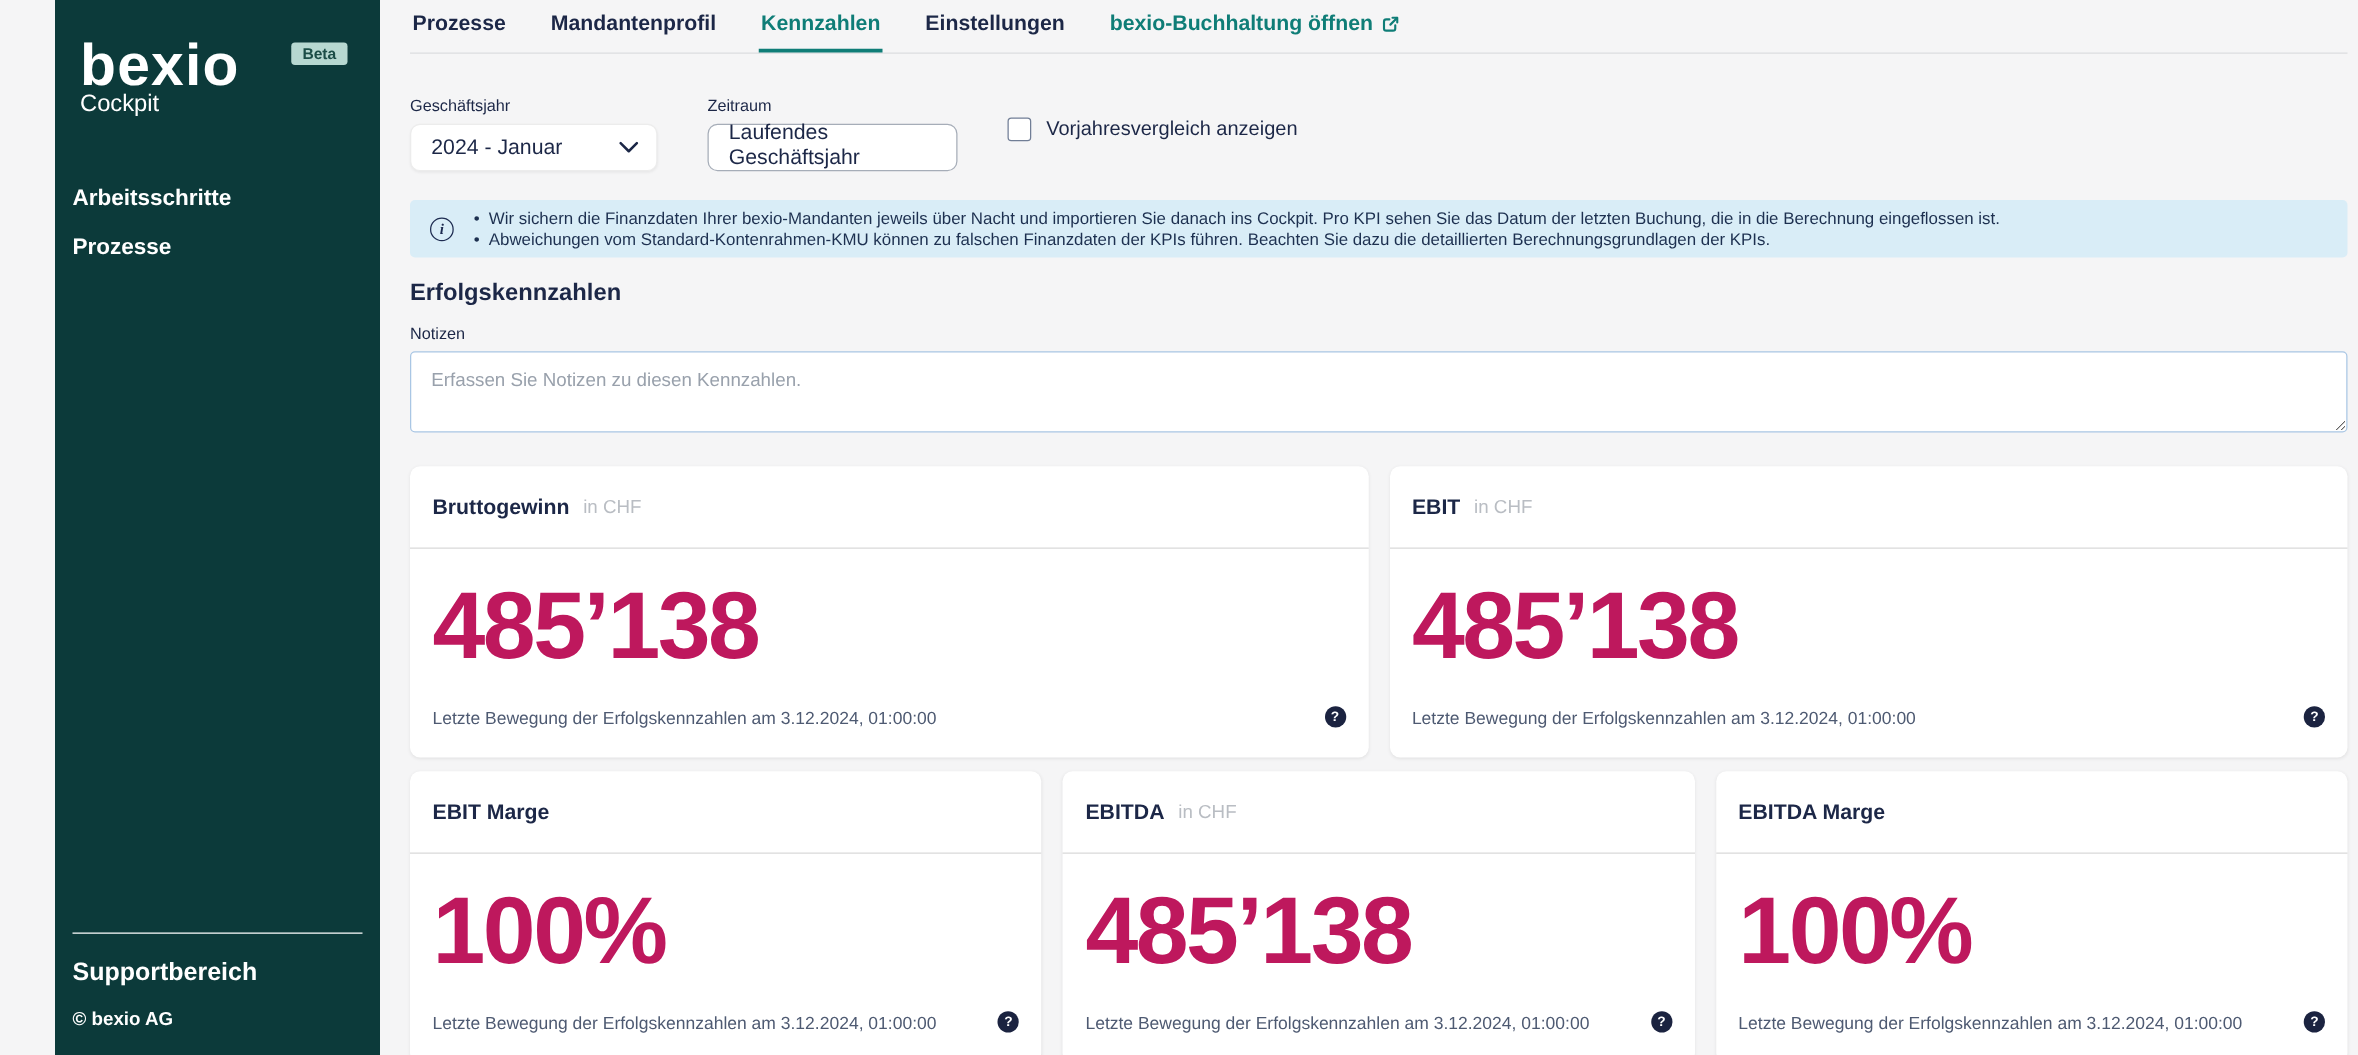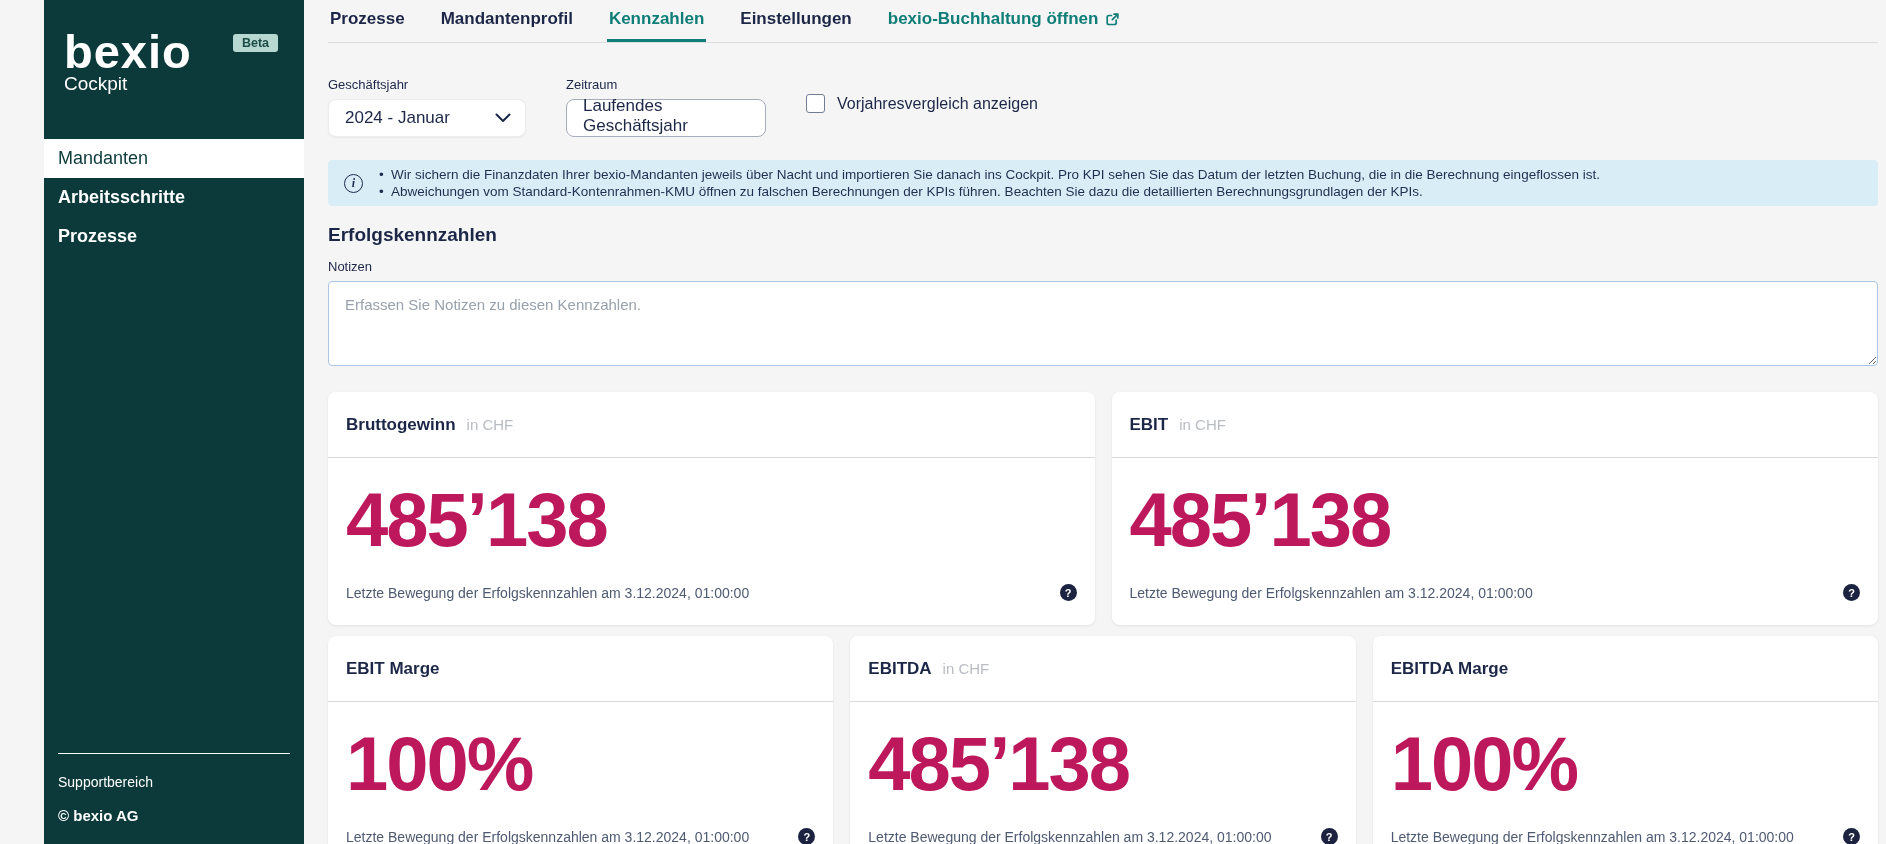--- a/index.html
+++ b/index.html
@@ -32,21 +32,21 @@
     height: 39px; line-height: 39px;
     padding-left: 14px;
     font-size: 18px; font-weight: 600;
     color: #ffffff; cursor: pointer;
   }
   .side-item.active {
     background: #ffffff; color: #0c3a3a; font-weight: 400;
   }
   .sidebar-footer { position: absolute; left: 14px; right: 14px; bottom: 20px; }
   .sidebar-footer hr { border: none; border-top: 1px solid #ffffff; margin-bottom: 20px; }
-  .support { font-size: 14px; font-weight: 400; margin-bottom: 17px; cursor: pointer; }
+  .support { font-size: 20px; font-weight: 700; margin-bottom: 17px; cursor: pointer; }
   .copyright { font-size: 15px; font-weight: 600; }
 
   
   .main { flex: 1; position: relative; padding: 0 8px 0 24px; }
 
   .tabbar {
     display: flex; gap: 32px; align-items: flex-start;
     border-bottom: 1px solid #dcdddf;
     margin-right: 0;
   }
@@ -114,21 +114,21 @@
   .banner li {
     font-size: 13.5px; color: #1d3050; line-height: 17px;
     padding-left: 14px; position: relative;
   }
   .banner li::before { content: "•"; position: absolute; left: 2px; }
 
   
   .section-title { font-size: 19px; font-weight: 700; color: #1c2747; margin-top: 18px; }
   .notes-label { display: block; font-size: 13px; color: #1c2747; margin-top: 13px; margin-bottom: 7px; }
   .notes-area {
-    width: 100%; height: 85px; resize: both;
+    width: 100%; height: 65px; resize: both;
     background: #ffffff; border: 1px solid #a9c6e4; border-radius: 4px;
     padding: 14px 16px; font-size: 15px; color: #1c2747;
     font-family: "Liberation Sans", sans-serif;
   }
   .notes-area::placeholder { color: #99a1ac; }
 
   
   .cards-row { display: grid; gap: 17px; margin-top: 22px; }
   .row1 { grid-template-columns: 1fr 1fr; }
   .row2 { grid-template-columns: 1fr 1fr 1fr; margin-top: 11px; }
@@ -167,21 +167,20 @@
 <div class="app">
 
   <aside class="sidebar">
     <div class="logo-block">
       <div class="logo-text">bexio</div>
       <div class="logo-sub">Cockpit</div>
     </div>
     <span class="beta">Beta</span>
 
     <nav class="side-nav">
-      <div class="side-item active">Mandanten</div>
       <div class="side-item">Arbeitsschritte</div>
       <div class="side-item">Prozesse</div>
     </nav>
 
     <div class="sidebar-footer">
       <hr>
       <div class="support">Supportbereich</div>
       <div class="copyright">© bexio AG</div>
     </div>
   </aside>
@@ -225,21 +224,21 @@
         <span class="checkbox"></span>
         <span class="checkbox-label">Vorjahresvergleich anzeigen</span>
       </label>
 
     </div>
 
     <div class="banner">
       <span class="info-circle">i</span>
       <ul>
         <li>Wir sichern die Finanzdaten Ihrer bexio-Mandanten jeweils über Nacht und importieren Sie danach ins Cockpit. Pro KPI sehen Sie das Datum der letzten Buchung, die in die Berechnung eingeflossen ist.</li>
-        <li>Abweichungen vom Standard-Kontenrahmen-KMU öffnen zu falschen Berechnungen der KPIs führen. Beachten Sie dazu die detaillierten Berechnungsgrundlagen der KPIs.</li>
+        <li>Abweichungen vom Standard-Kontenrahmen-KMU können zu falschen Finanzdaten der KPIs führen. Beachten Sie dazu die detaillierten Berechnungsgrundlagen der KPIs.</li>
       </ul>
     </div>
 
     <h2 class="section-title">Erfolgskennzahlen</h2>
     <label class="notes-label">Notizen</label>
     <textarea class="notes-area" placeholder="Erfassen Sie Notizen zu diesen Kennzahlen." style=""></textarea>
 
     <div class="cards-row row1">
 
       <section class="card">

